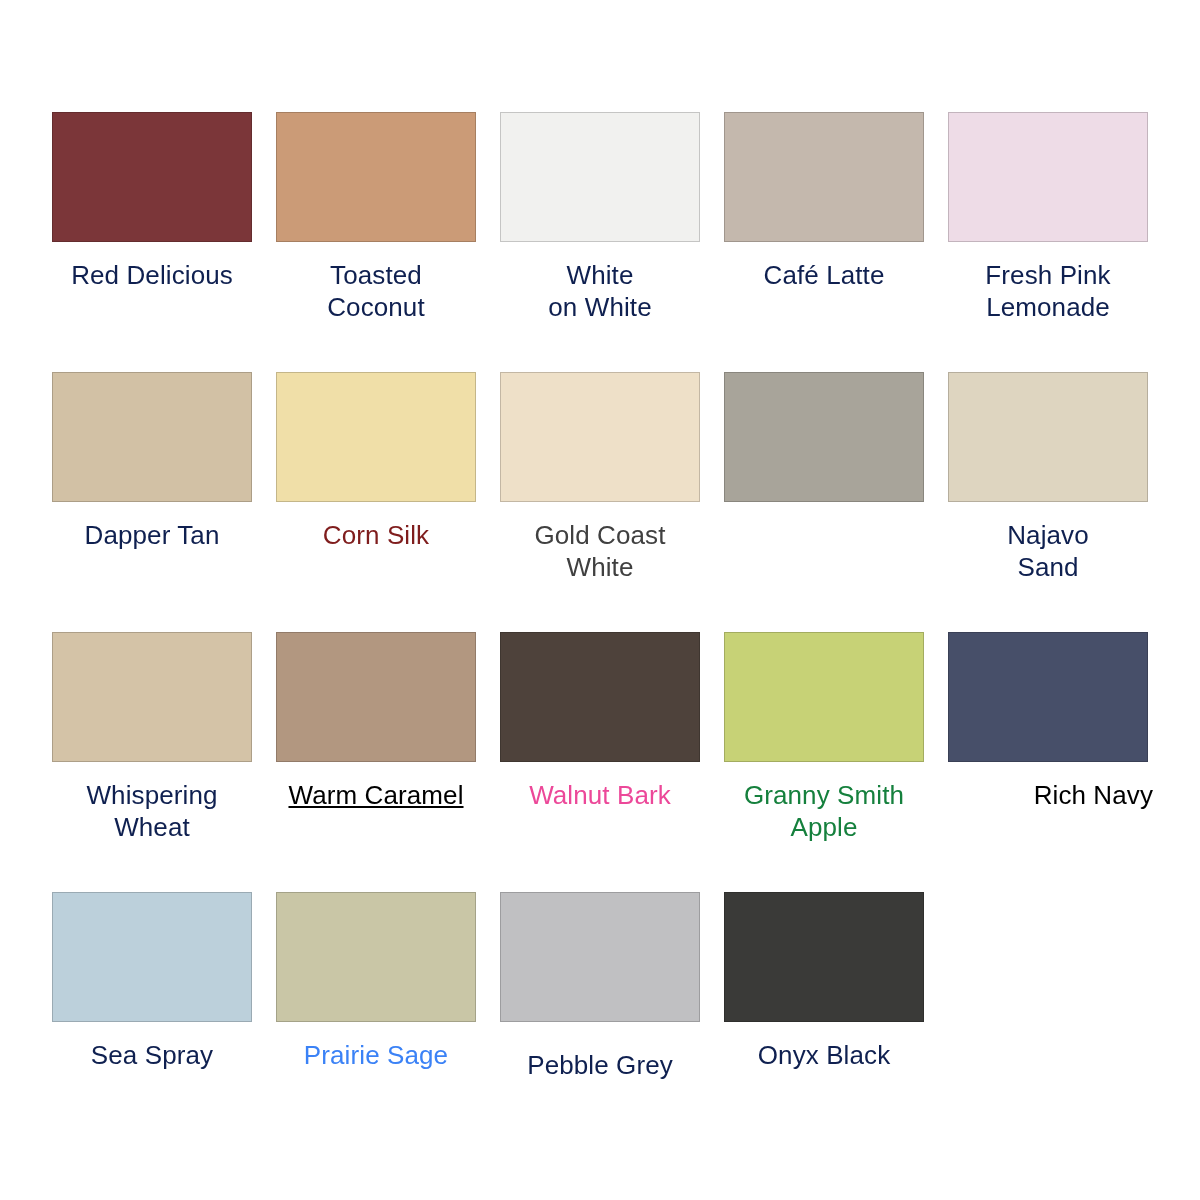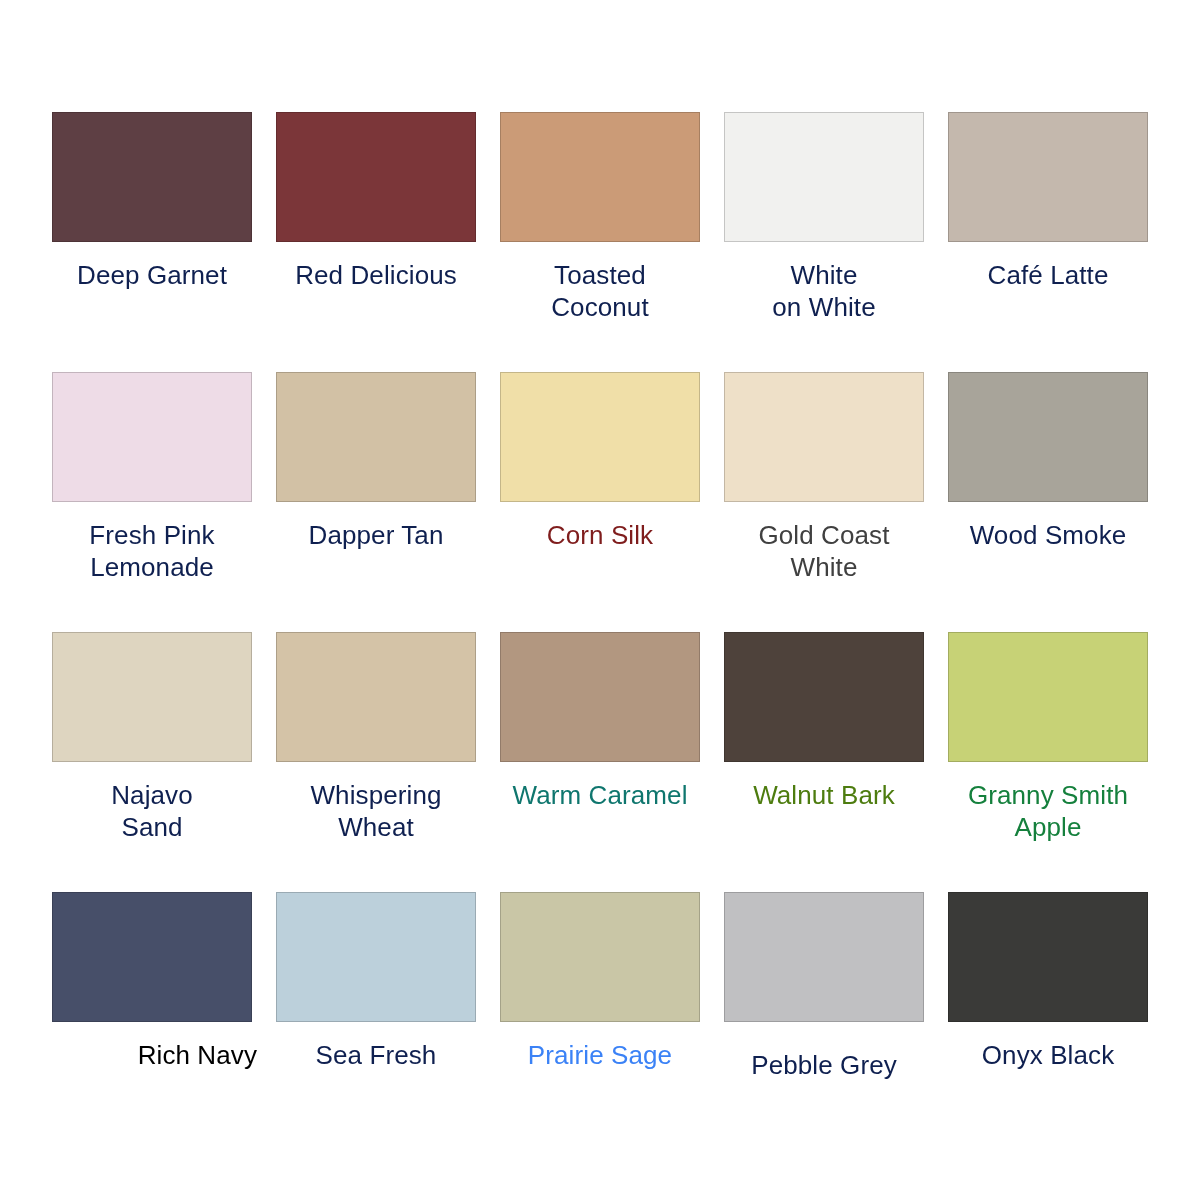--- a/index.html
+++ b/index.html
@@ -57,24 +57,20 @@
     letter-spacing: 0.1px;
     white-space: pre-line;
   }
 </style>
 </head>
 <body style="background: rgb(255, 255, 255);">
 
 <div id="palette-page">
   <div class="swatch-grid">
       <div class="swatch-cell">
-        <div class="swatch-chip" style="background-color: rgb(94, 63, 68);"></div>
-        <div class="swatch-label" style="color: rgb(15, 32, 80);">Deep Garnet</div>
-      </div>
-      <div class="swatch-cell">
         <div class="swatch-chip" style="background-color: rgb(123, 54, 57);"></div>
         <div class="swatch-label" style="color: rgb(15, 32, 80);">Red Delicious</div>
       </div>
       <div class="swatch-cell">
         <div class="swatch-chip" style="background-color: rgb(203, 155, 119);"></div>
         <div class="swatch-label" style="color: rgb(15, 32, 80);">Toasted
 Coconut</div>
       </div>
       <div class="swatch-cell">
         <div class="swatch-chip" style="background-color: rgb(241, 241, 239);"></div>
@@ -98,52 +94,51 @@
         <div class="swatch-chip" style="background-color: rgb(240, 223, 168);"></div>
         <div class="swatch-label" style="color: #7f1d1d;">Corn Silk</div>
       </div>
       <div class="swatch-cell">
         <div class="swatch-chip" style="background-color: rgb(238, 224, 200);"></div>
         <div class="swatch-label" style="color: #404040;">Gold Coast
 White</div>
       </div>
       <div class="swatch-cell">
         <div class="swatch-chip" style="background-color: rgb(168, 164, 154);"></div>
-        <div class="swatch-label" style="color: rgb(15, 32, 80);">Wood Smoke</div>
       </div>
       <div class="swatch-cell">
         <div class="swatch-chip" style="background-color: rgb(222, 213, 192);"></div>
         <div class="swatch-label" style="color: rgb(15, 32, 80);">Najavo
 Sand</div>
       </div>
       <div class="swatch-cell">
         <div class="swatch-chip" style="background-color: rgb(212, 195, 167);"></div>
         <div class="swatch-label" style="color: rgb(15, 32, 80);">Whispering
 Wheat</div>
       </div>
       <div class="swatch-cell">
         <div class="swatch-chip" style="background-color: rgb(178, 151, 128);"></div>
-        <div class="swatch-label" style="color: #0f766e;">Warm Caramel</div>
+        <div class="swatch-label" style="color: #000000; text-decoration: underline;">Warm Caramel</div>
       </div>
       <div class="swatch-cell">
         <div class="swatch-chip" style="background-color: rgb(78, 66, 59);"></div>
-        <div class="swatch-label" style="color: #4d7c0f;">Walnut Bark</div>
+        <div class="swatch-label" style="color: #ec4899;">Walnut Bark</div>
       </div>
       <div class="swatch-cell">
         <div class="swatch-chip" style="background-color: rgb(199, 210, 118);"></div>
         <div class="swatch-label" style="color: #15803d;">Granny Smith
 Apple</div>
       </div>
       <div class="swatch-cell">
         <div class="swatch-chip" style="background-color: rgb(71, 79, 105);"></div>
         <div class="swatch-label" style="color: #000000; text-align: right;">Rich Navy</div>
       </div>
       <div class="swatch-cell">
         <div class="swatch-chip" style="background-color: rgb(188, 208, 219);"></div>
-        <div class="swatch-label" style="color: rgb(15, 32, 80);">Sea Fresh</div>
+        <div class="swatch-label" style="color: rgb(15, 32, 80);">Sea Spray</div>
       </div>
       <div class="swatch-cell">
         <div class="swatch-chip" style="background-color: rgb(201, 198, 166);"></div>
         <div class="swatch-label" style="color: #3b82f6;">Prairie Sage</div>
       </div>
       <div class="swatch-cell">
         <div class="swatch-chip" style="background-color: rgb(192, 192, 194);"></div>
         <div class="swatch-label" style="color: rgb(15, 32, 80); margin-top: 27px;">Pebble Grey</div>
       </div>
       <div class="swatch-cell">

